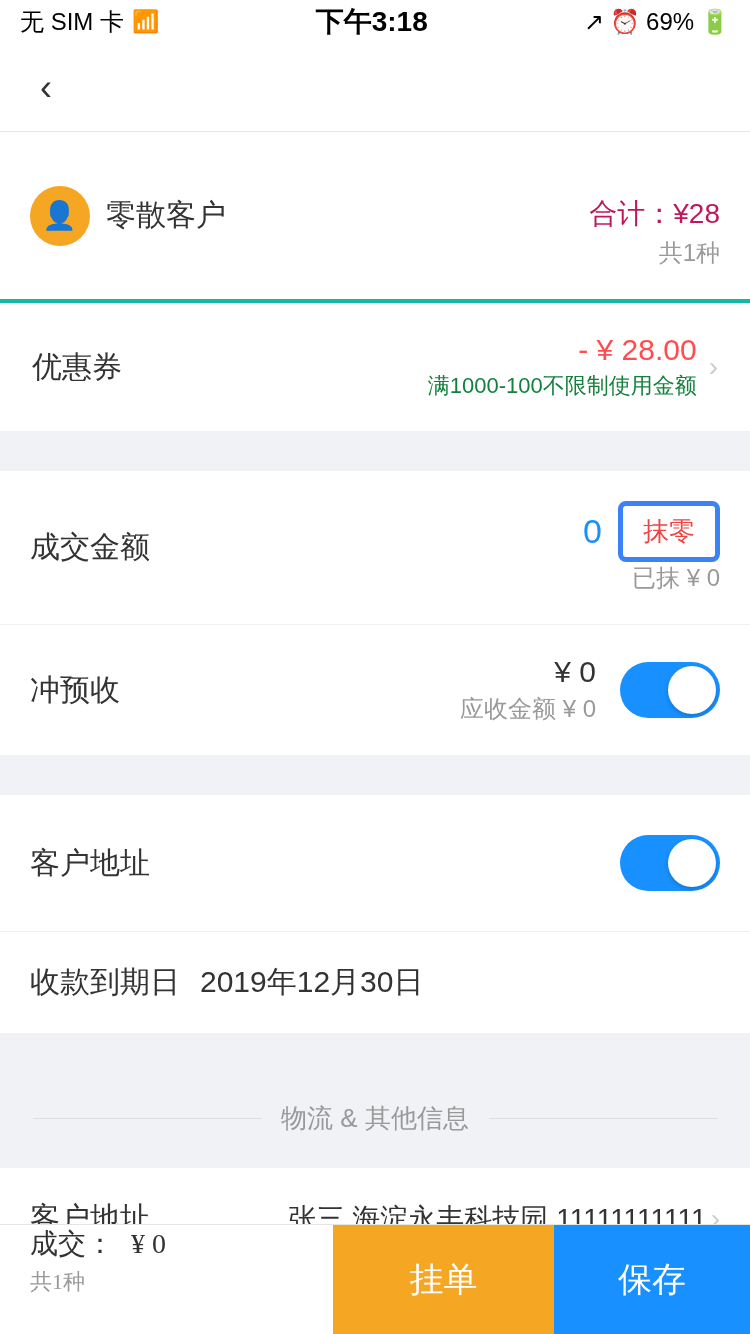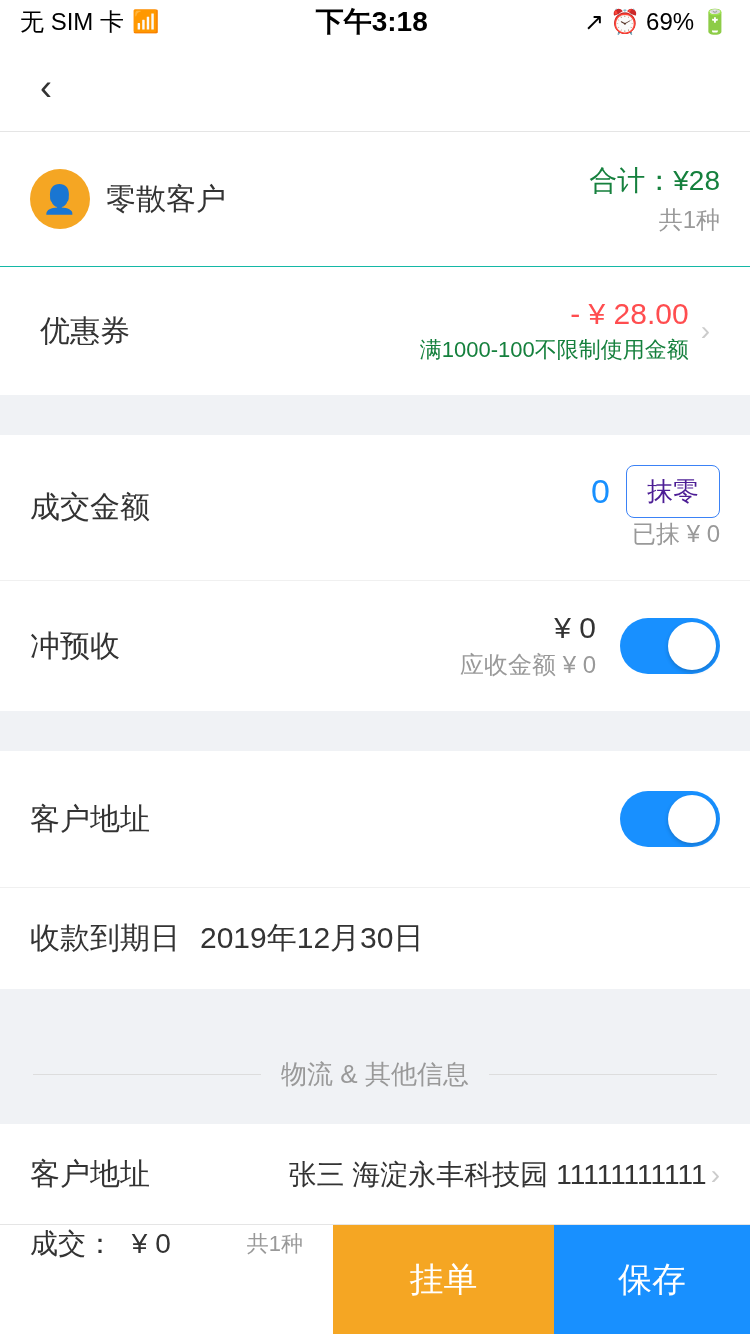--- a/index.html
+++ b/index.html
@@ -70,31 +70,31 @@
     }
     .customer-left { display: flex; align-items: center; gap: 16px; }
     .customer-avatar {
       width: 60px; height: 60px; border-radius: 50%;
       background: #f5a623;
       display: flex; align-items: center; justify-content: center;
       font-size: 28px; color: #fff;
     }
     .customer-name { font-size: 30px; color: #333; font-weight: 500; }
     .customer-right { text-align: right; }
-    .total-label { font-size: 28px; color: #15803d; }
+    .total-label { font-size: 28px; color: #be185d; margin-top: 33px; }
     .count-label { font-size: 24px; color: #999; margin-top: 4px; }
 
     
     .coupon-row {
       display: flex;
       align-items: center;
       justify-content: space-between;
-      padding: 30px 40px;
-      background: #fff;
-      border-top: 1px solid #14b8a6;
+      padding: 30px 32px;
+      background: #fff;
+      border-top: 4px solid #14b8a6;
     }
     .coupon-label { font-size: 30px; color: #333; }
     .coupon-right { display: flex; align-items: center; gap: 12px; text-align: right; }
     .coupon-discount { color: #ff4d4f; font-size: 30px; font-weight: 500; display: block; }
     .coupon-desc { font-size: 22px; color: #15803d; display: block; margin-top: 4px; }
     .chevron-right { font-size: 28px; color: #ccc; }
 
     
     .divider-section { height: 20px; background: #f0f2f5; }
 
@@ -112,25 +112,25 @@
     .amount-input {
       font-size: 34px;
       color: #1890ff;
       font-weight: 500;
       min-width: 60px;
       text-align: right;
       border: none;
       outline: none;
     }
     .round-zero-btn {
-      border: 1px solid #3b82f6;
+      border: 5px solid #3b82f6;
       border-radius: 8px;
       padding: 8px 20px;
       font-size: 26px;
-      color: #4c1d95;
+      color: #ef4444;
       background: #fff;
       cursor: pointer;
     }
     .sub-text { font-size: 24px; color: #999; text-align: right; }
     .form-right-col { text-align: right; }
 
     
     .precharge-row {
       display: flex;
       align-items: center;
@@ -214,23 +214,24 @@
       bottom: 0;
       width: 750px;
       height: 110px;
       display: flex;
       background: #fff;
       border-top: 1px solid #e5e5e5;
     }
     .bottom-info {
       flex: 1;
       display: flex;
-      flex-direction: row;
-      justify-content: space-between;
+      flex-direction: column;
+      justify-content: flex-start;
       padding: 0 30px;
+      font-family: Liberation Serif, serif;
     }
     .bottom-deal { font-size: 28px; color: #333; }
     .bottom-deal-amount { font-size: 28px; font-weight: 500; margin-left: 10px; }
     .bottom-count { font-size: 22px; color: #999; margin-top: 4px; }
     .bottom-btn-hold {
       width: 221px;
       background: #f5a623;
       display: flex; align-items: center; justify-content: center;
       font-size: 34px; color: #fff; font-weight: 500;
       cursor: pointer;

